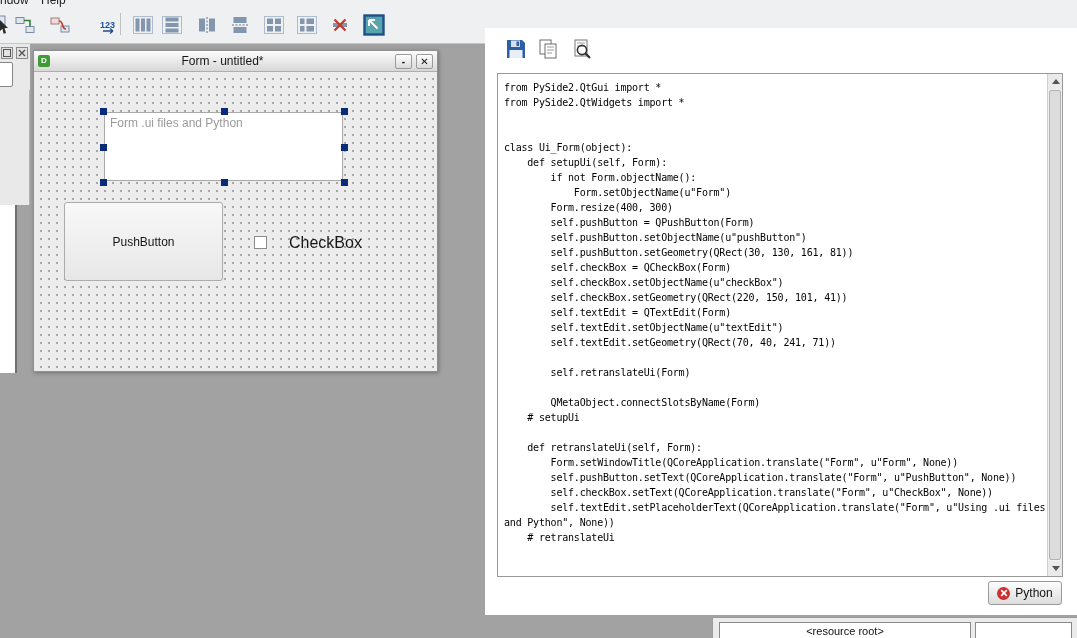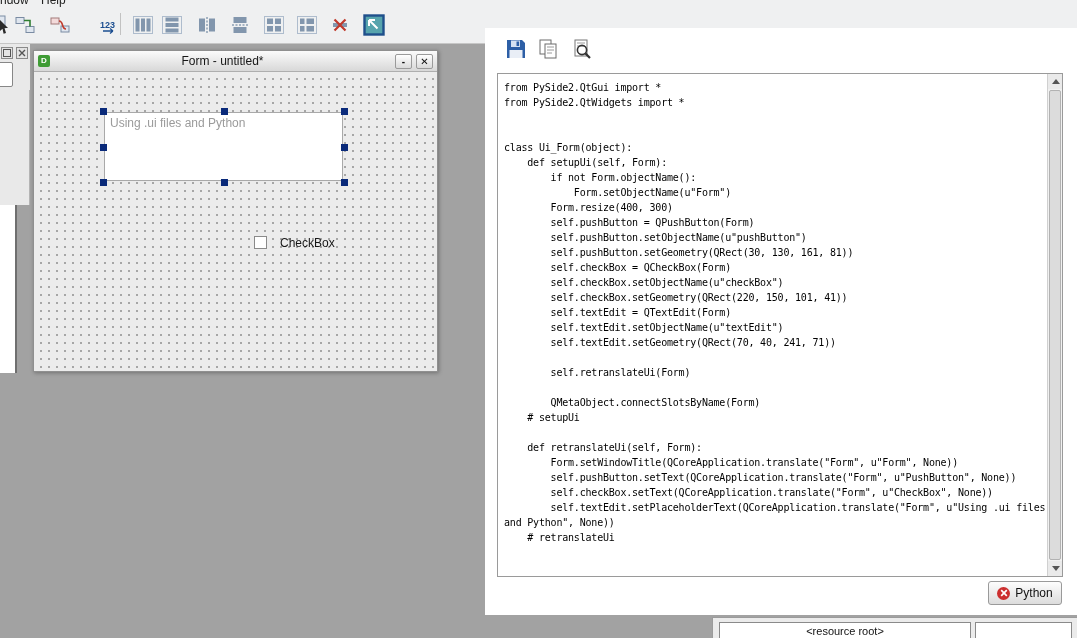--- a/index.html
+++ b/index.html
@@ -43,21 +43,21 @@
                background-size:8px 8px; background-position:3px 3px; }
   .textedit { position:absolute; left:70px; top:40px; width:239px; height:69px;
               background:#fff; border:1px solid #a9a9a9; font-size:12px; color:#9b9b9b;
               padding:3px 4px 0 5px; }
   .handle { position:absolute; width:7px; height:7px; }
   .pushbutton { position:absolute; left:30px; top:130px; width:159px; height:79px;
                 background:linear-gradient(#f8f8f8,#e7e7e7); border:1px solid #ababab;
                 border-radius:3px; display:flex; align-items:center; justify-content:center;
                 font-size:12px; color:#161616; }
   .checkbox-row { position:absolute; left:220px; top:150px; width:101px; height:41px;
-                  display:flex; align-items:center; gap:13px; font-size:12px; color:#161616; }
+                  display:flex; align-items:center; gap:22px; font-size:16px; color:#161616; }
   .checkbox-box { flex:none; width:13px; height:13px; background:#fff; border:1px solid #8a8a8a; }
 
   
   .right-panel { position:absolute; left:485px; top:28px; width:592px; height:587px; background:#ffffff; }
   .dlg-btn { position:absolute; width:26px; height:26px; display:flex; align-items:center;
              justify-content:center; border-radius:3px; }
   .code-box { position:absolute; left:12px; top:45px; width:566px; height:504px;
               background:#ffffff; border:1px solid #9a9a9a; overflow:hidden; }
   .code-box pre { margin:0; padding:6px 20px 4px 6px; white-space:pre;
                   font-family:"DejaVu Sans Mono","Liberation Mono",monospace;
@@ -202,31 +202,34 @@
   <div class="left-panel-list"></div>
 
   <div class="form-window">
     <div class="form-titlebar">
       <div class="form-icon">D</div>
       <div class="form-title">Form - untitled*</div>
       <div class="win-btn">-</div>
       <div class="win-btn">✕</div>
     </div>
     <div class="form-body">
-      <div class="textedit">Using .ui files and Python</div>
+      <div class="textedit">Form .ui files and Python</div>
 
       <div class="handle" style="left:66px;top:36px;background:#0a2a7a"></div>
       <div class="handle" style="left:187px;top:36px;background:#0a2a7a"></div>
       <div class="handle" style="left:307px;top:36px;background:#0a2a7a"></div>
       <div class="handle" style="left:66px;top:72px;background:#0a2a7a"></div>
       <div class="handle" style="left:307px;top:72px;background:#0a2a7a"></div>
       <div class="handle" style="left:66px;top:107px;background:#0a2a7a"></div>
       <div class="handle" style="left:187px;top:107px;background:#0a2a7a"></div>
       <div class="handle" style="left:307px;top:107px;background:#0a2a7a"></div>
 
+      <div class="pushbutton">
+        <span>PushButton</span>
+      </div>
       <div class="checkbox-row">
         <span class="checkbox-box"></span>
         <span>CheckBox</span>
       </div>
     </div>
   </div>
 
   <div class="right-panel">
     <div class="dlg-btn" style="left:18px;top:8px">
       <svg width="22" height="22" viewBox="0 0 22 22">

